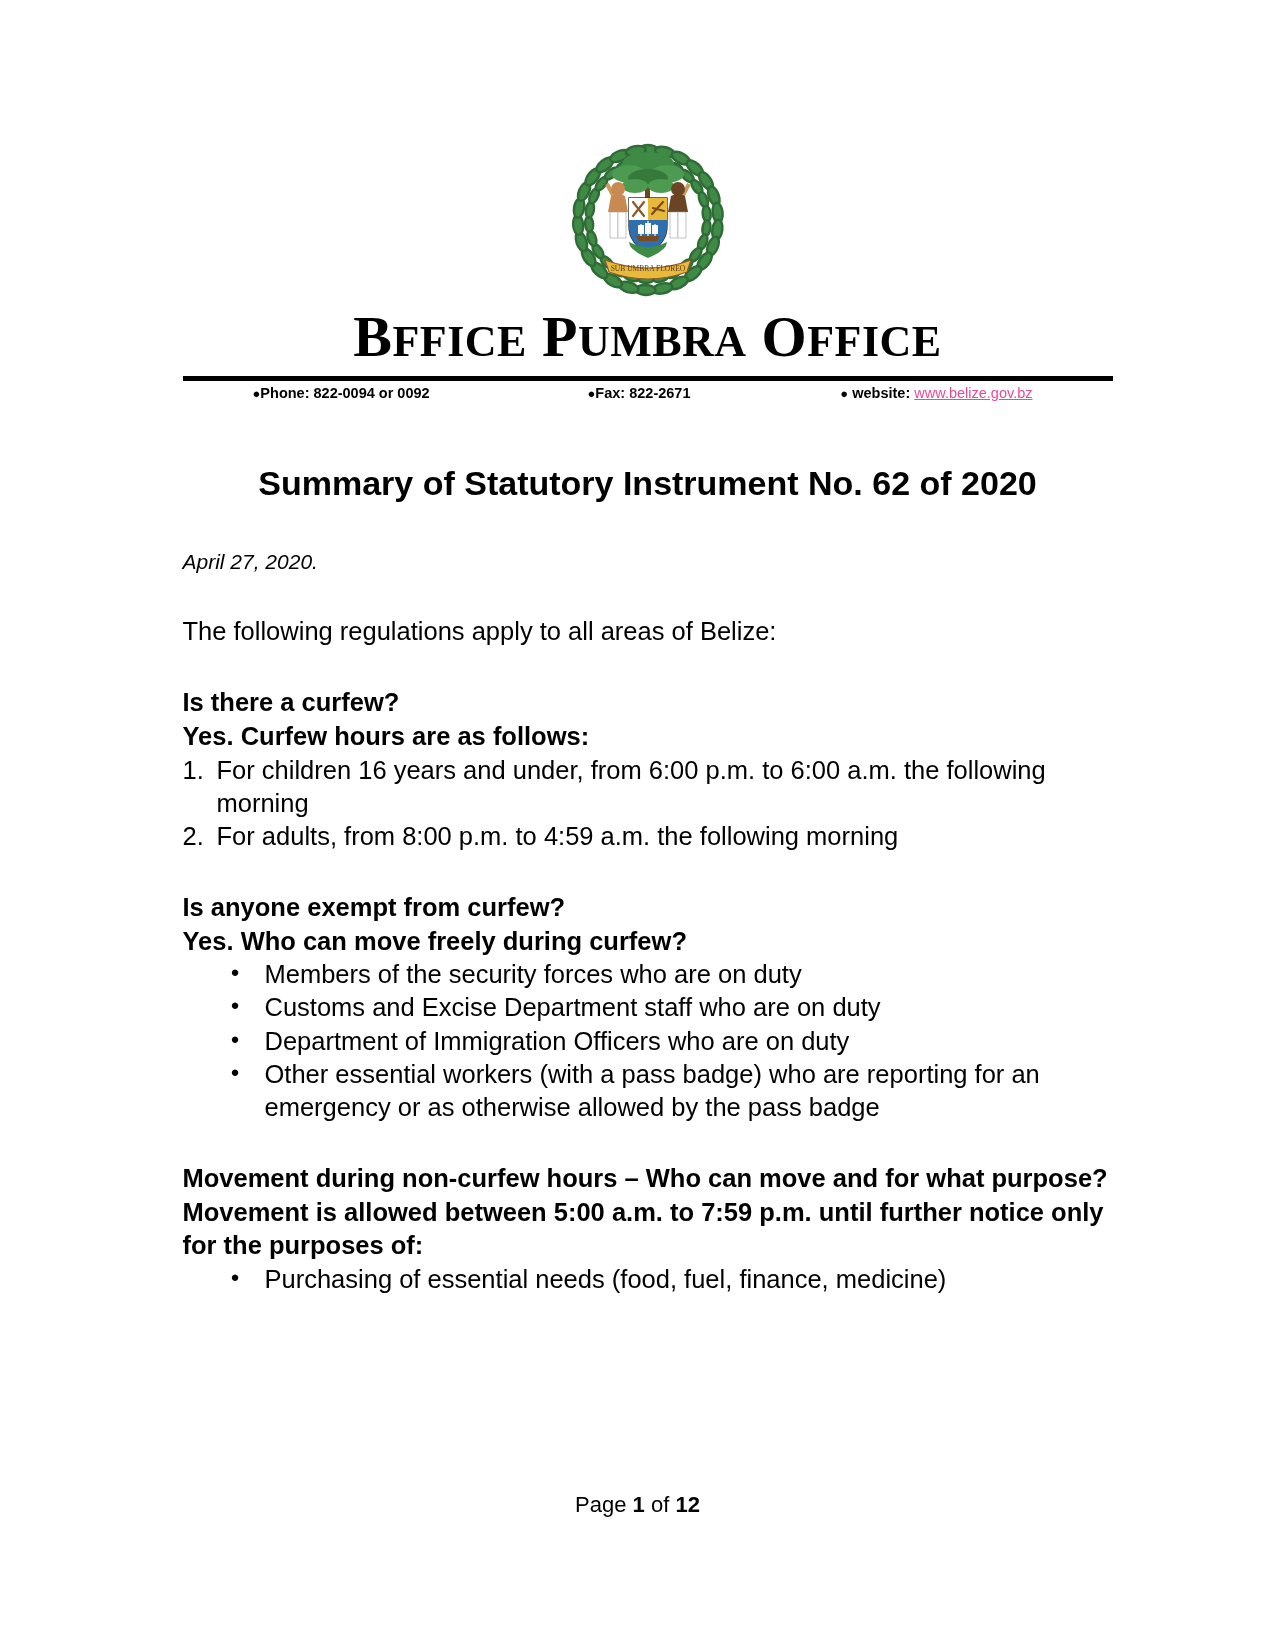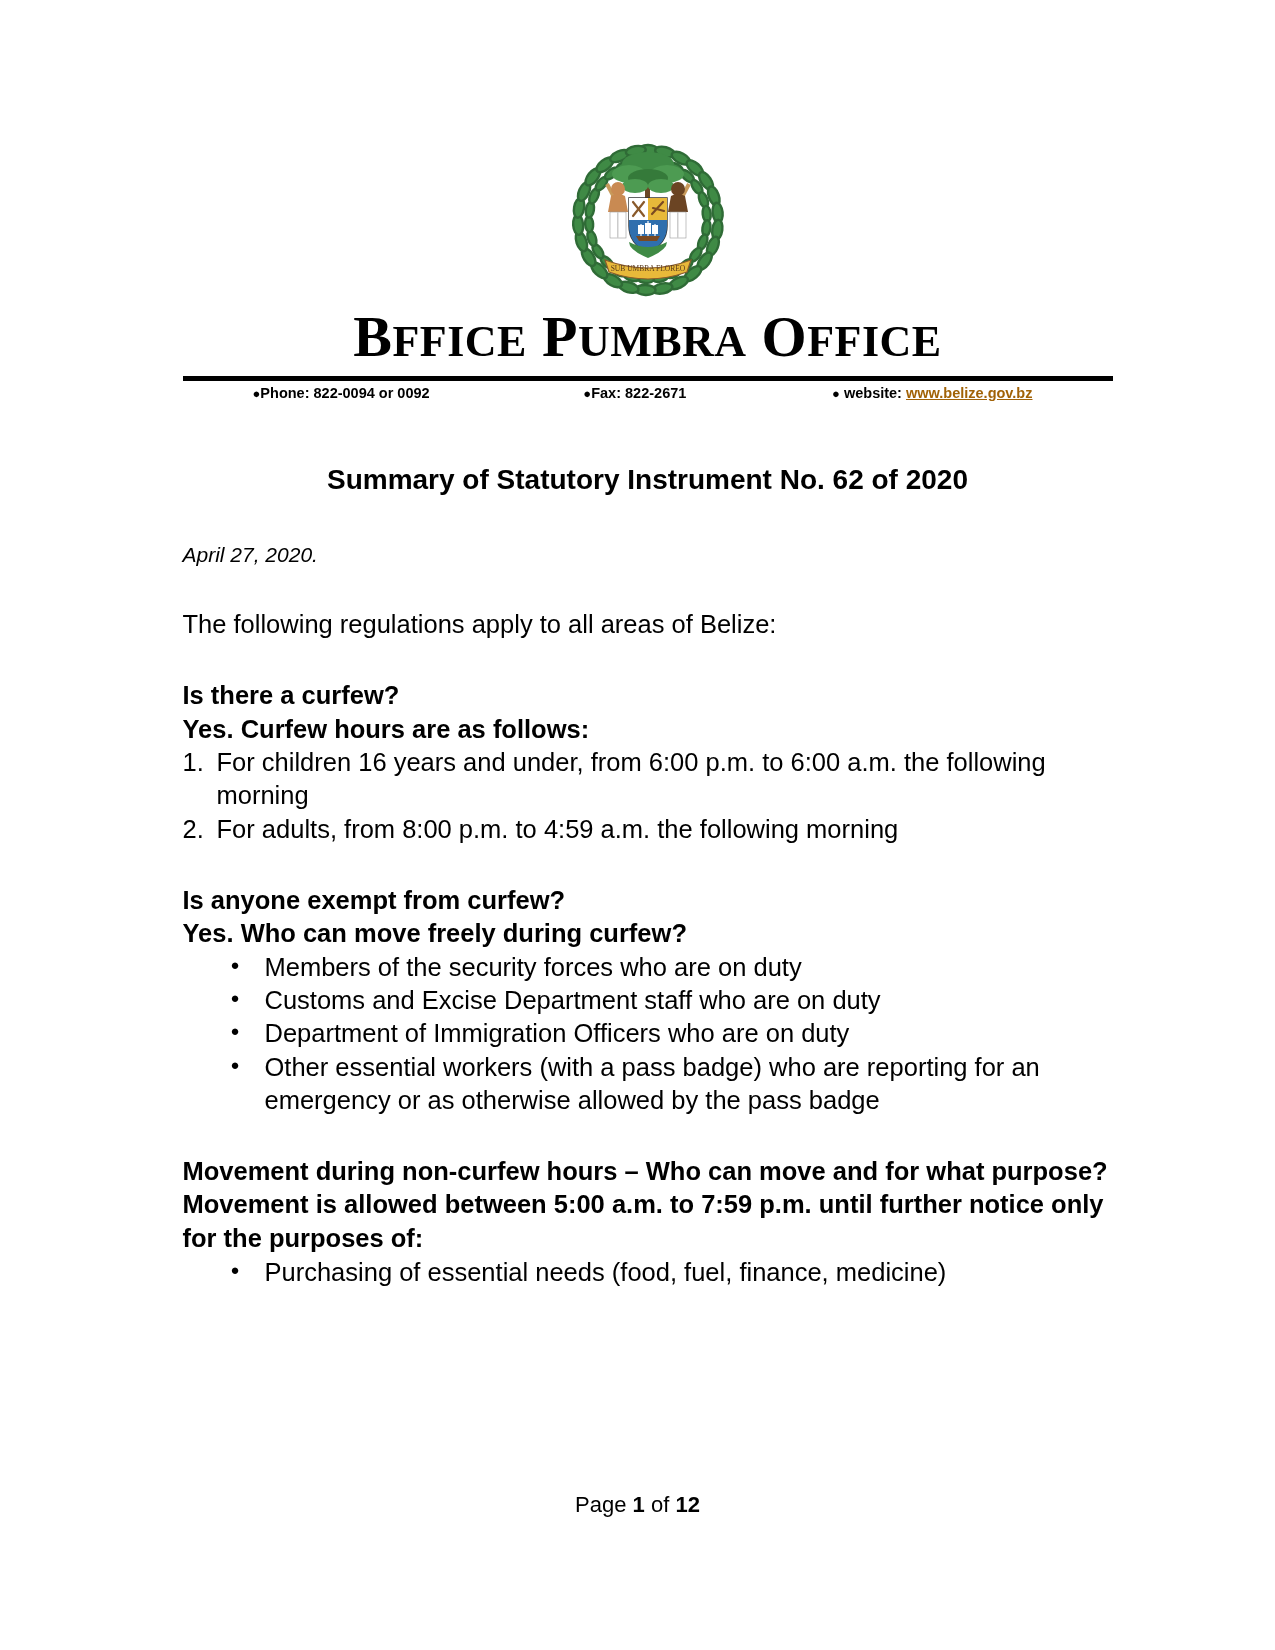--- a/index.html
+++ b/index.html
@@ -64,37 +64,37 @@
     font-family: "Liberation Sans", sans-serif;
     font-size: 14.5px;
     font-weight: bold;
     white-space: nowrap;
   }
   .contact-row .item { display: inline-block; }
   .contact-row .phone { margin-left: 70px; }
   .contact-row .fax   { margin-left: 8px; }
   .contact-row .web   { margin-right: 80px; }
   .contact-row a.url {
-    color: #a16207;
+    color: #ec4899;
     text-decoration: underline;
-    font-weight: bold;
+    font-weight: normal;
   }
   .bull { font-size: 13px; }
 
   
   .content {
     margin: 0 auto;
     width: 930px;
     padding-top: 62px;
     font-size: 25.5px;
     line-height: 1.30;
   }
   h1.doc-title {
     text-align: center;
-    font-size: 28px;
+    font-size: 34px;
     font-weight: bold;
     margin: 0 0 0 0;
     line-height: 1.2;
   }
   p.dateline {
     font-style: italic;
     font-size: 21px;
     margin: 44px 0 0 0;
   }
   p.intro {

